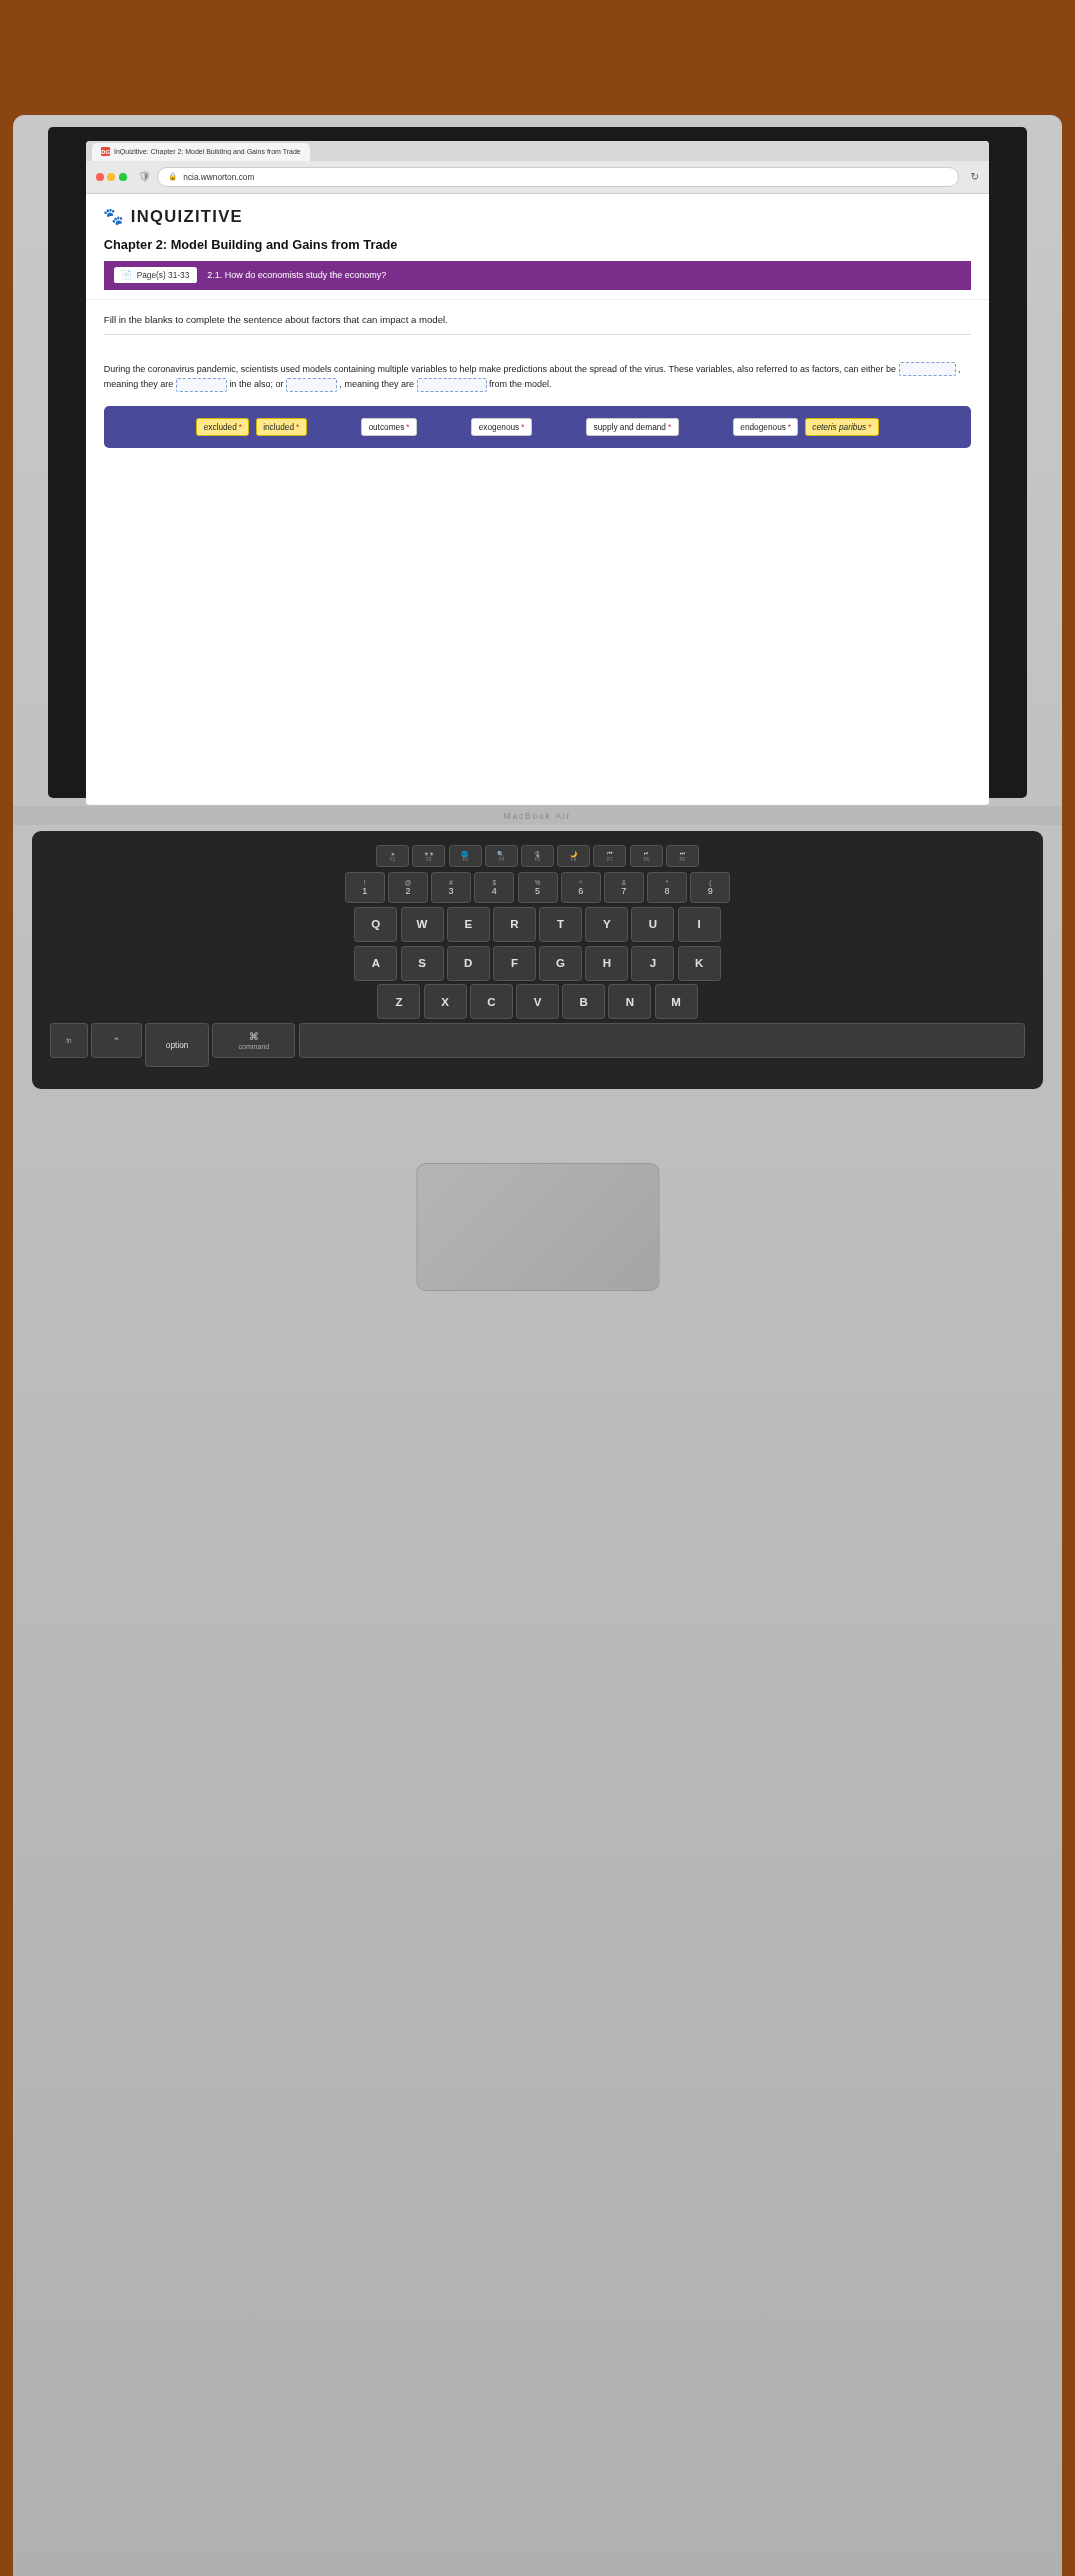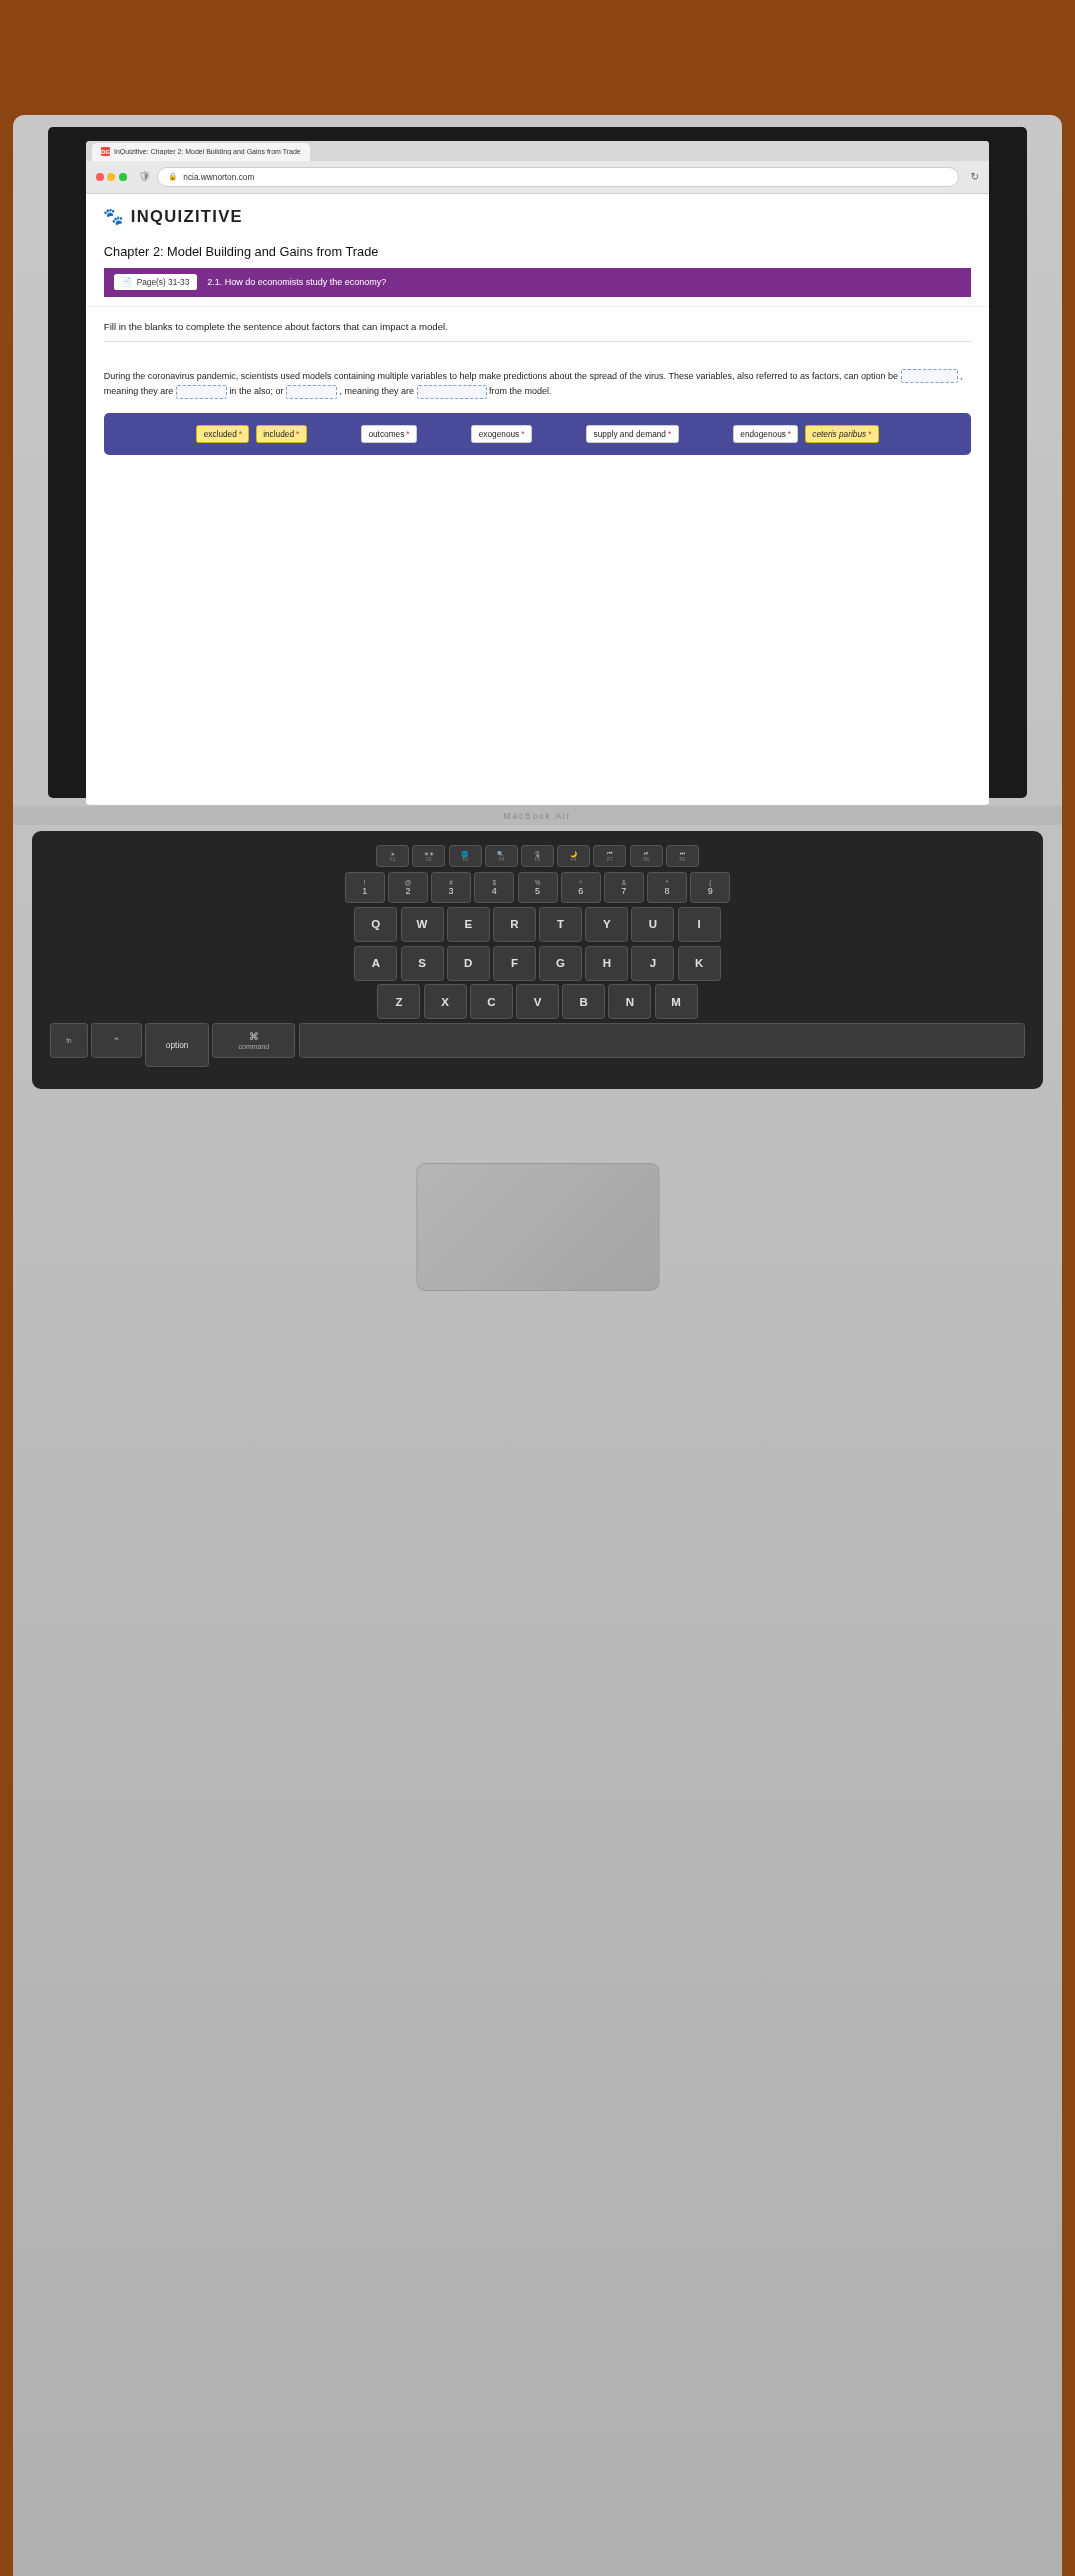--- a/index.html
+++ b/index.html
@@ -169,23 +169,23 @@
     .logo-text {
       font-size: 16.6px;
       font-weight: 700;
       letter-spacing: 1.3px;
       color: #222;
       text-transform: uppercase;
     }
 
     .chapter-title {
       font-size: 12.8px;
-      font-weight: 400;
+      font-weight: 700;
       color: #111;
-      margin-top: 17px;
+      margin-top: 10px;
     }
 
     
     .nav-bar {
       background: #7b2d8b;
       display: flex;
       align-items: center;
       padding: 6.4px 10.2px;
       gap: 0;
       margin: 9px 0 0 0;
@@ -414,21 +414,21 @@
             </div>
             <span class="nav-question">2.1. How do economists study the economy?</span>
           </div>
         </div>
 
         <div class="question-area">
 
           <div class="question-instruction">Fill in the blanks to complete the sentence about factors that can impact a model.</div>
 
           <div class="question-text">
-            <span>During the coronavirus pandemic, scientists used models containing multiple variables to help make predictions about the spread of the virus. These variables, also referred to as factors, can option be</span>
+            <span>During the coronavirus pandemic, scientists used models containing multiple variables to help make predictions about the spread of the virus. These variables, also referred to as factors, can either be</span>
             <span class="blank" style="min-width:57px;"></span>
             <span>, meaning they are</span>
             <span class="blank" style="min-width:51px;"></span>
             <span>in the also; or</span>
             <span class="blank" style="min-width:51px;"></span>
             <span>, meaning they are</span>
             <span class="blank blank-wide" style="min-width:70px;"></span>
             <span>from the model.</span>
           </div>
 

